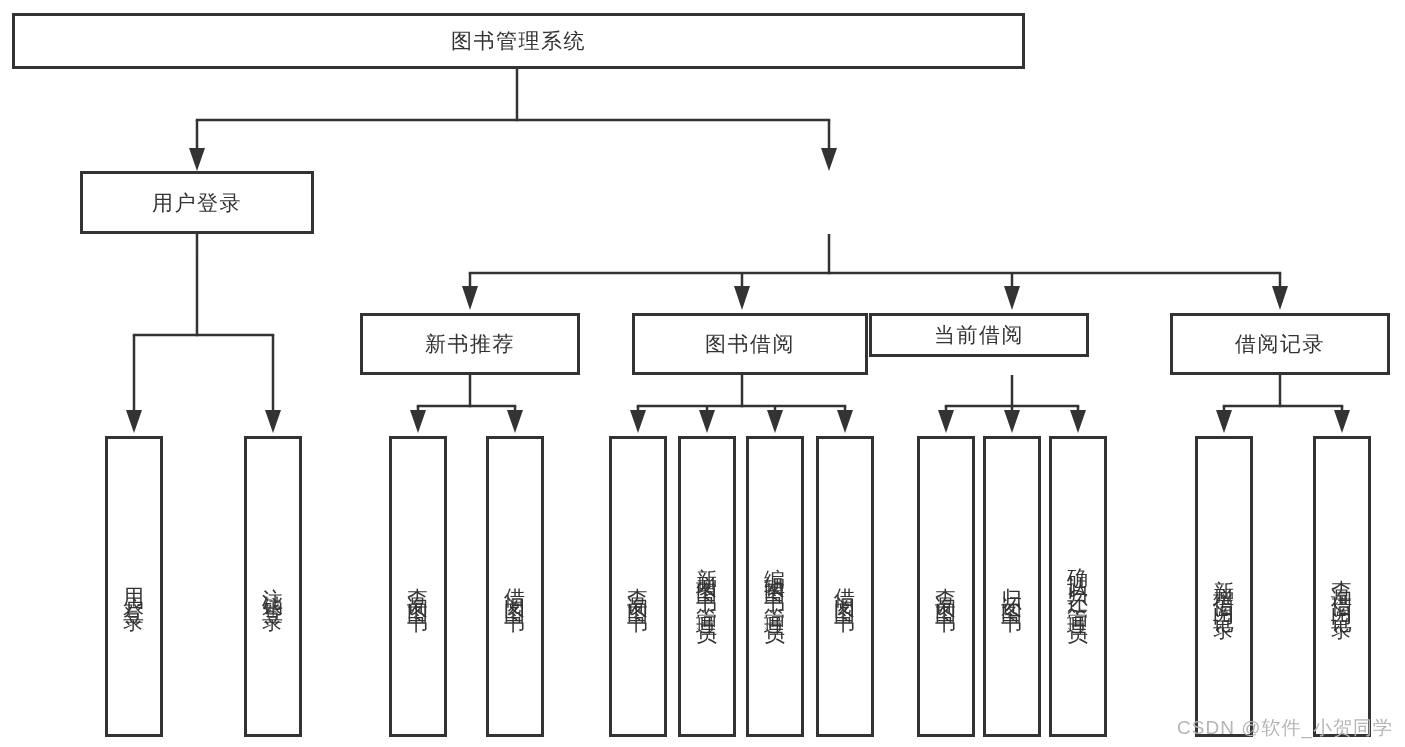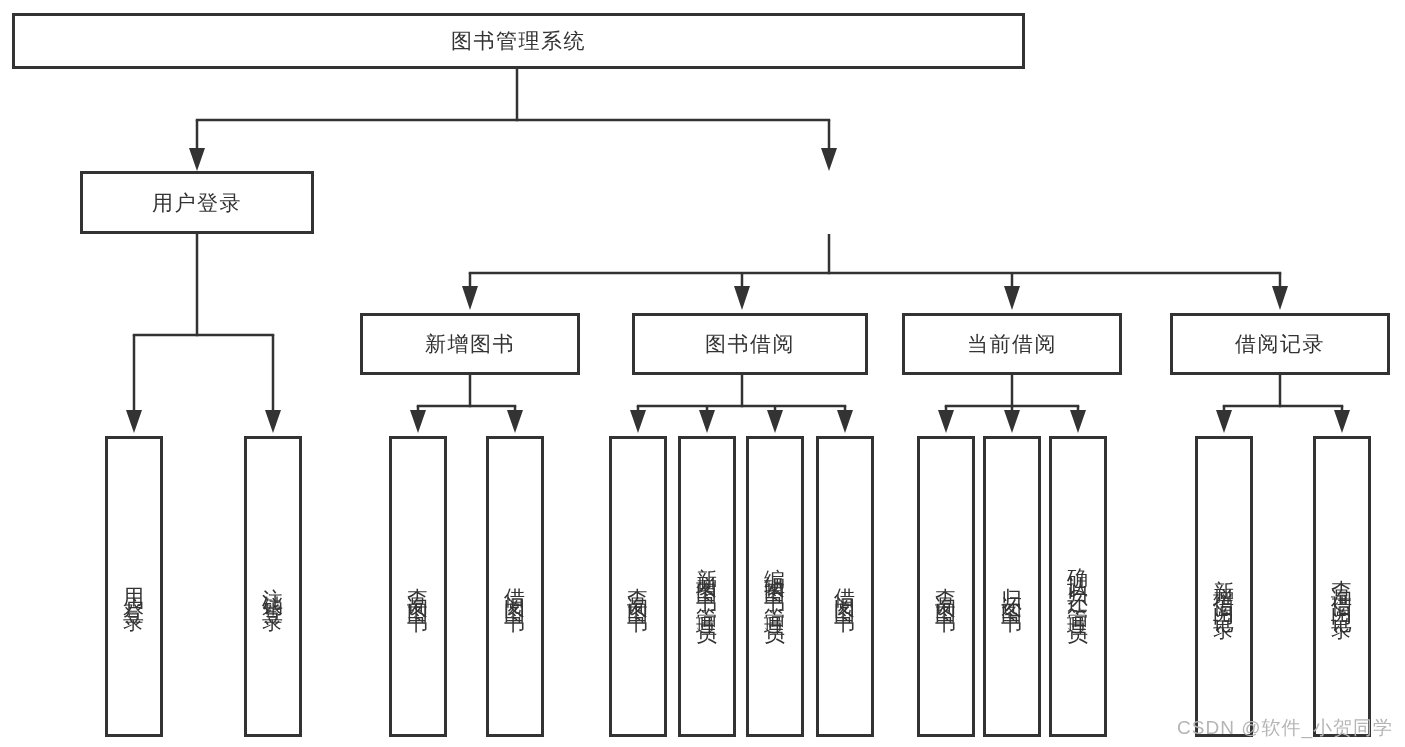--- a/index.html
+++ b/index.html
@@ -94,26 +94,26 @@
 
   <div class="box h" style="left:12px;top:13px;width:1013px;height:56px">
     <span>图书管理系统</span>
   </div>
 
   <div class="box h" style="left:80px;top:171px;width:234px;height:63px">
     <span>用户登录</span>
   </div>
 
   <div class="box h" style="left:360px;top:313px;width:220px;height:62px">
-    <span>新增图书</span>
+    <span>新书推荐</span>
   </div>
   <div class="box h" style="left:632px;top:313px;width:236px;height:62px">
     <span>图书借阅</span>
   </div>
-  <div class="box h" style="left:902px;top:313px;width:220px;height:62px">
+  <div class="box h" style="left:869px;top:313px;width:220px;height:44px">
     <span>当前借阅</span>
   </div>
   <div class="box h" style="left:1170px;top:313px;width:220px;height:62px">
     <span>借阅记录</span>
   </div>
 
   <div class="box v" style="left:105px;top:436px;width:58px;height:301px">
     <span>用户登录</span>
   </div>
   <div class="box v" style="left:244px;top:436px;width:58px;height:301px">

